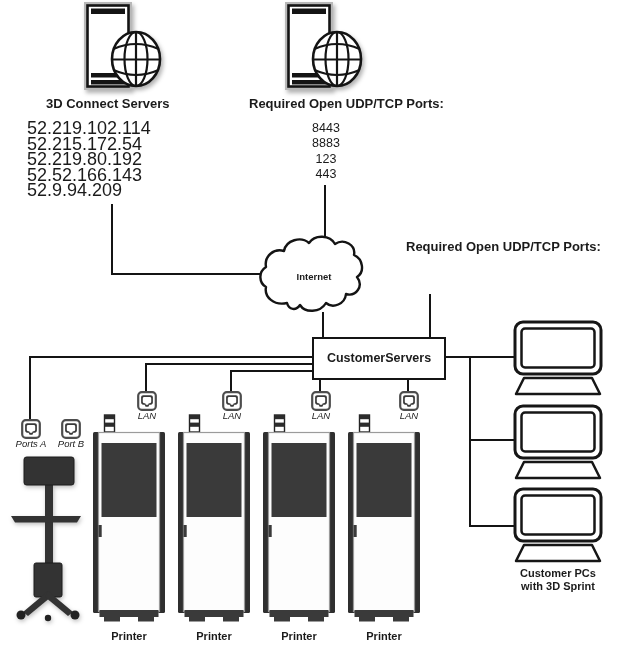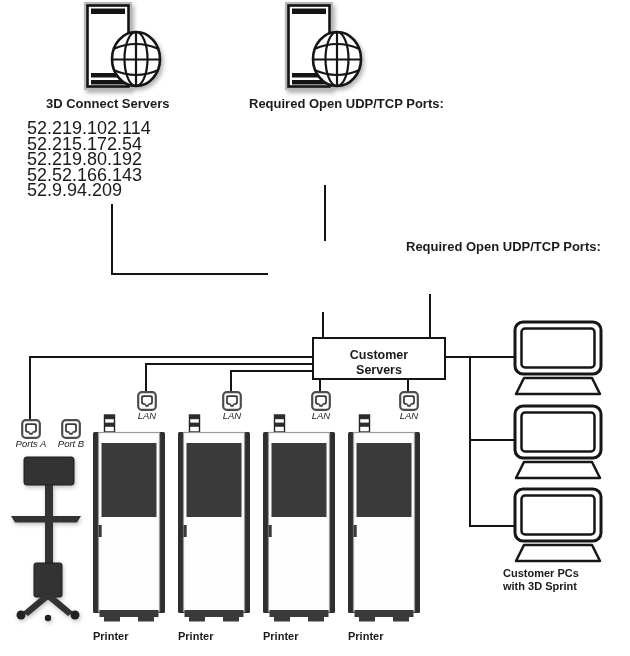--- a/index.html
+++ b/index.html
@@ -10,26 +10,26 @@
   .abs{position:absolute;}
   .heading{font-weight:bold;font-size:13px;white-space:nowrap;margin-left:19px;}
   .ipcol div{font-size:18px;line-height:15.6px;white-space:nowrap;}
   .portlist div{font-size:12.5px;line-height:15.3px;text-align:center;}
   .notelines div{font-size:12.5px;line-height:17px;white-space:nowrap;}
   .line{position:absolute;background:#141414;}
   .line-h{height:2px;}
   .line-v{width:2px;}
   .cn-box{
     position:absolute;left:312px;top:337px;width:130px;height:39px;
-    border:2.5px solid #141414;background:#fff;display:flex;flex-direction:column;
-    align-items:center;justify-content:flex-end;z-index:3;
+    border:2.5px solid #141414;background:#fff;display:flex;
+    align-items:center;justify-content:center;z-index:3;
   }
   .cn-box div{font-weight:bold;font-size:12.5px;line-height:15px;}
   .small-label{font-size:9.5px;text-align:center;white-space:nowrap;font-style:italic;}
-  .dev-label{font-weight:bold;font-size:11px;text-align:left;white-space:nowrap;}
+  .dev-label{font-weight:bold;font-size:11px;text-align:center;white-space:nowrap;}
   .server-icon{filter:drop-shadow(2px 3px 2px rgba(0,0,0,.30));}
   .ctrl-icon{filter:drop-shadow(1px 2px 2px rgba(0,0,0,.25));}
   .internet-label{
     position:absolute;font-weight:bold;font-size:9.5px;text-align:center;width:100%;
   }
 </style>
 </head>
 <body>
 
 <div id="canvas">
@@ -102,21 +102,33 @@
     <div>52.215.172.54</div>
     <div>52.219.80.192</div>
     <div>52.52.166.143</div>
     <div>52.9.94.209</div>
   </div>
 
   <svg class="abs server-icon" style="left:285px;top:2px" width="80" height="90" viewBox="0 0 80 90">
       <use href="#server-globe"></use>
     </svg>
   <div class="abs heading" style="left:230px;top:96px">Required Open UDP/TCP Ports:</div>
-
+  <div class="abs portlist" style="left:296px;top:121px;width:60px">
+    <div>8443</div>
+    <div>8883</div>
+    <div>123</div>
+    <div>443</div>
+  </div>
+
+  <div class="abs" style="left:257px;top:233px;width:114px;height:86px">
+    <svg width="114" height="86" viewBox="0 0 114 86">
+      <path d="M30 70 C17 73 7 64 9 54 C2 50 1 39 9 34 C7 23 17 15 27 18 C29 7 44 3 52 10 C58 1 73 2 78 11 C87 5 99 12 97 22 C106 26 108 39 100 44 C107 53 99 64 89 61 C88 71 76 76 69 70 C63 80 48 80 43 72 C39 78 32 77 30 70 Z" fill="#ffffff" stroke="#141414" stroke-width="2.4" stroke-linejoin="round"></path>
+    </svg>
+    <div class="internet-label" style="top:38px">Internet</div>
+  </div>
 
   <div class="abs heading" style="left:387px;top:239px">Required Open UDP/TCP Ports:</div>
 
   <div class="cn-box">
     <div>Customer</div>
     <div>Servers</div>
   </div>
 
   <svg class="abs" style="left:137px;top:391px" width="20" height="20" viewBox="0 0 20 20">
       <use href="#jack-port"></use>

